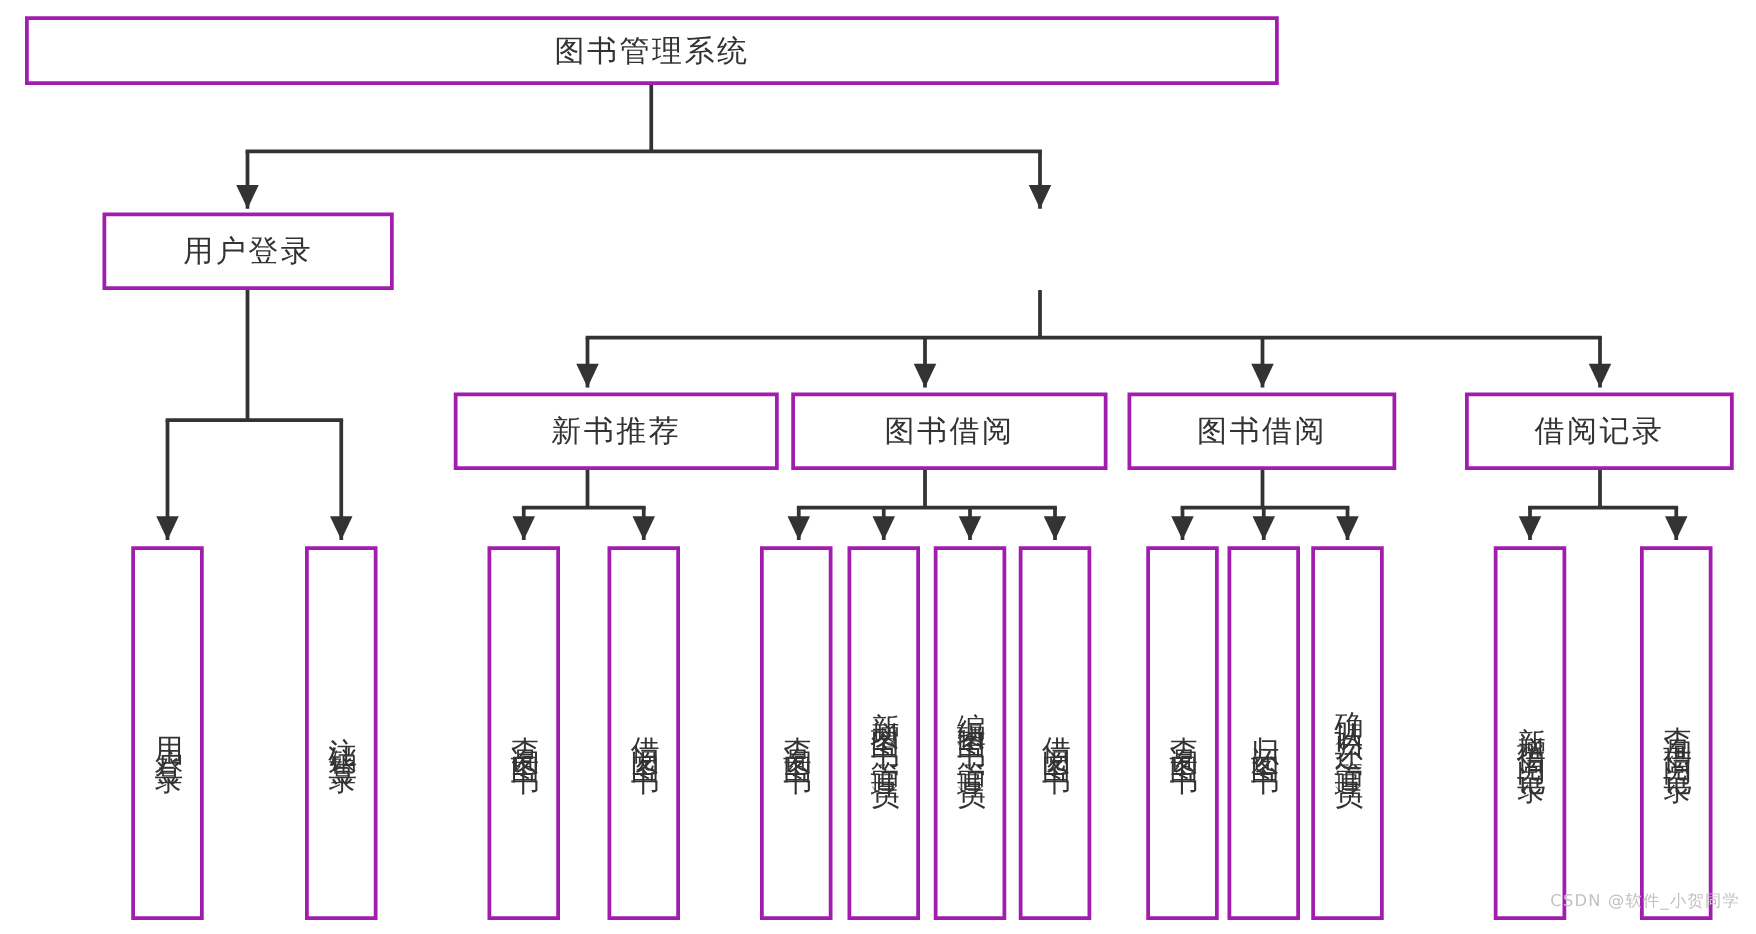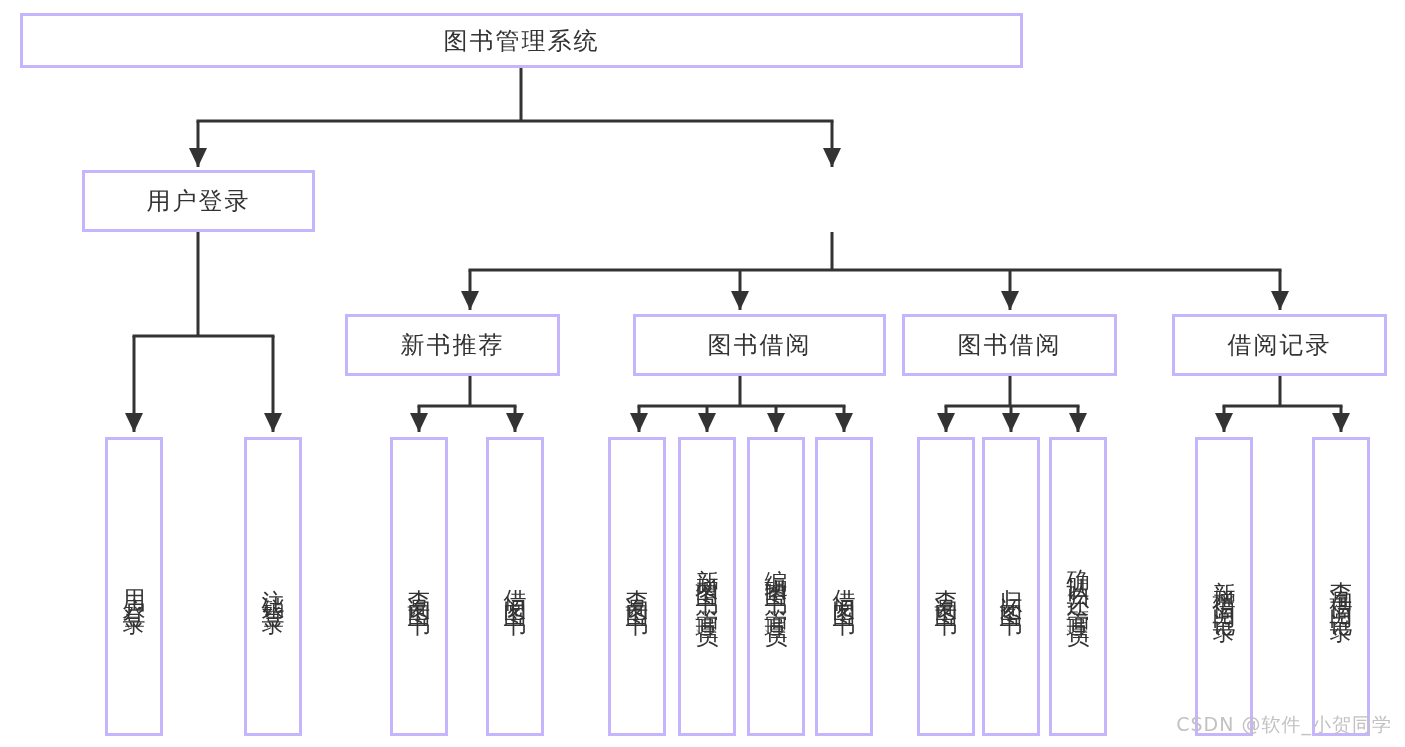--- a/index.html
+++ b/index.html
@@ -8,21 +8,21 @@
     width:1405px;height:747px;
     background:#ffffff;
     font-family:"DejaVu Sans","Liberation Sans",sans-serif;
     color:#333333;
     overflow:hidden;
   }
   .connectors{position:absolute;left:0;top:0;width:1405px;height:747px;}
   .node{
     position:absolute;
     box-sizing:border-box;
-    border:3px solid #c4b5fd;
+    border:3px solid #a21caf;
     background:#ffffff;
     display:flex;
     align-items:center;
     justify-content:center;
   }
   .node .lbl{
     font-size:24px;
     letter-spacing:2px;
     white-space:nowrap;
     color:#333333;
@@ -31,21 +31,21 @@
     writing-mode:vertical-rl;
     text-orientation:mixed;
     font-size:23px;
     letter-spacing:8px;
     line-height:1;
   }
   .watermark{
     position:absolute;
     right:13px;
     top:712px;
-    font-size:19px;
+    font-size:13px;
     letter-spacing:1px;
     color:#c3c1c1;
     white-space:nowrap;
   }
 </style>
 </head>
 <body>
 
 <div class="stage">
 
@@ -93,21 +93,21 @@
   </svg>
 
   <div class="node" style="left:20px;top:13px;width:1003px;height:55px">
     <span class="lbl">图书管理系统</span>
   </div>
 
   <div class="node" style="left:82px;top:170px;width:233px;height:62px">
     <span class="lbl">用户登录</span>
   </div>
 
-  <div class="node" style="left:345px;top:314px;width:215px;height:62px">
+  <div class="node" style="left:363px;top:314px;width:260px;height:62px">
     <span class="lbl">新书推荐</span>
   </div>
   <div class="node" style="left:633px;top:314px;width:253px;height:62px">
     <span class="lbl">图书借阅</span>
   </div>
   <div class="node" style="left:902px;top:314px;width:215px;height:62px">
     <span class="lbl">图书借阅</span>
   </div>
   <div class="node" style="left:1172px;top:314px;width:215px;height:62px">
     <span class="lbl">借阅记录</span>

